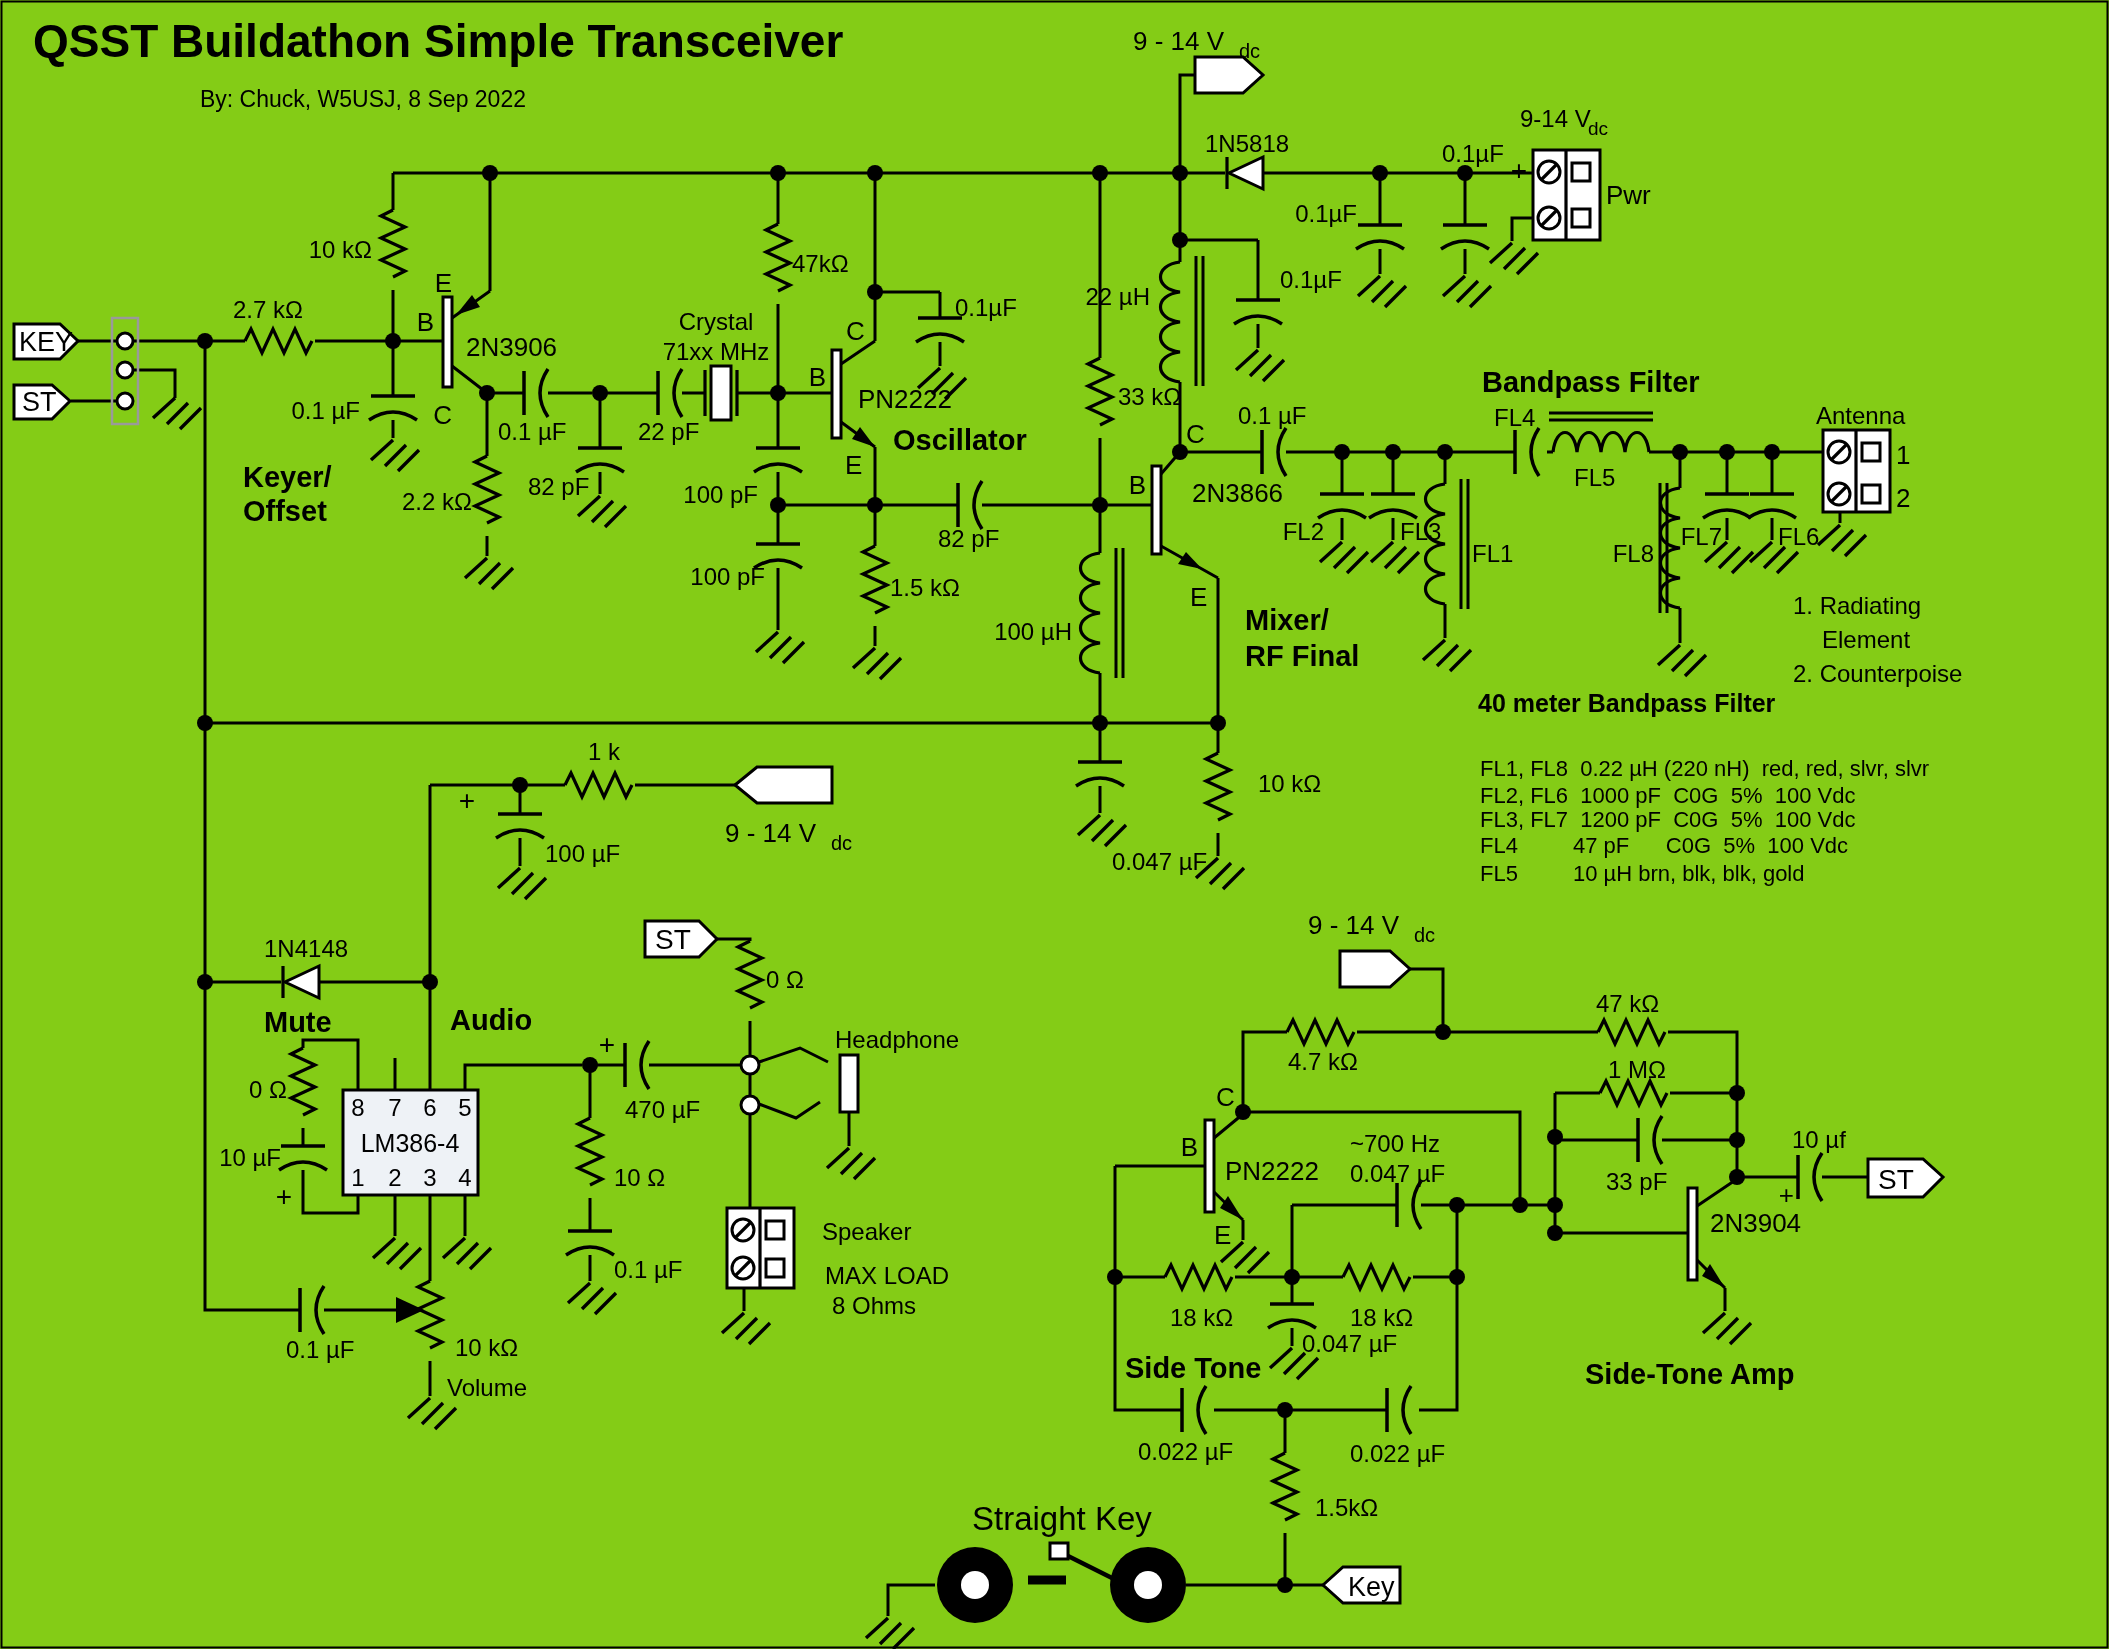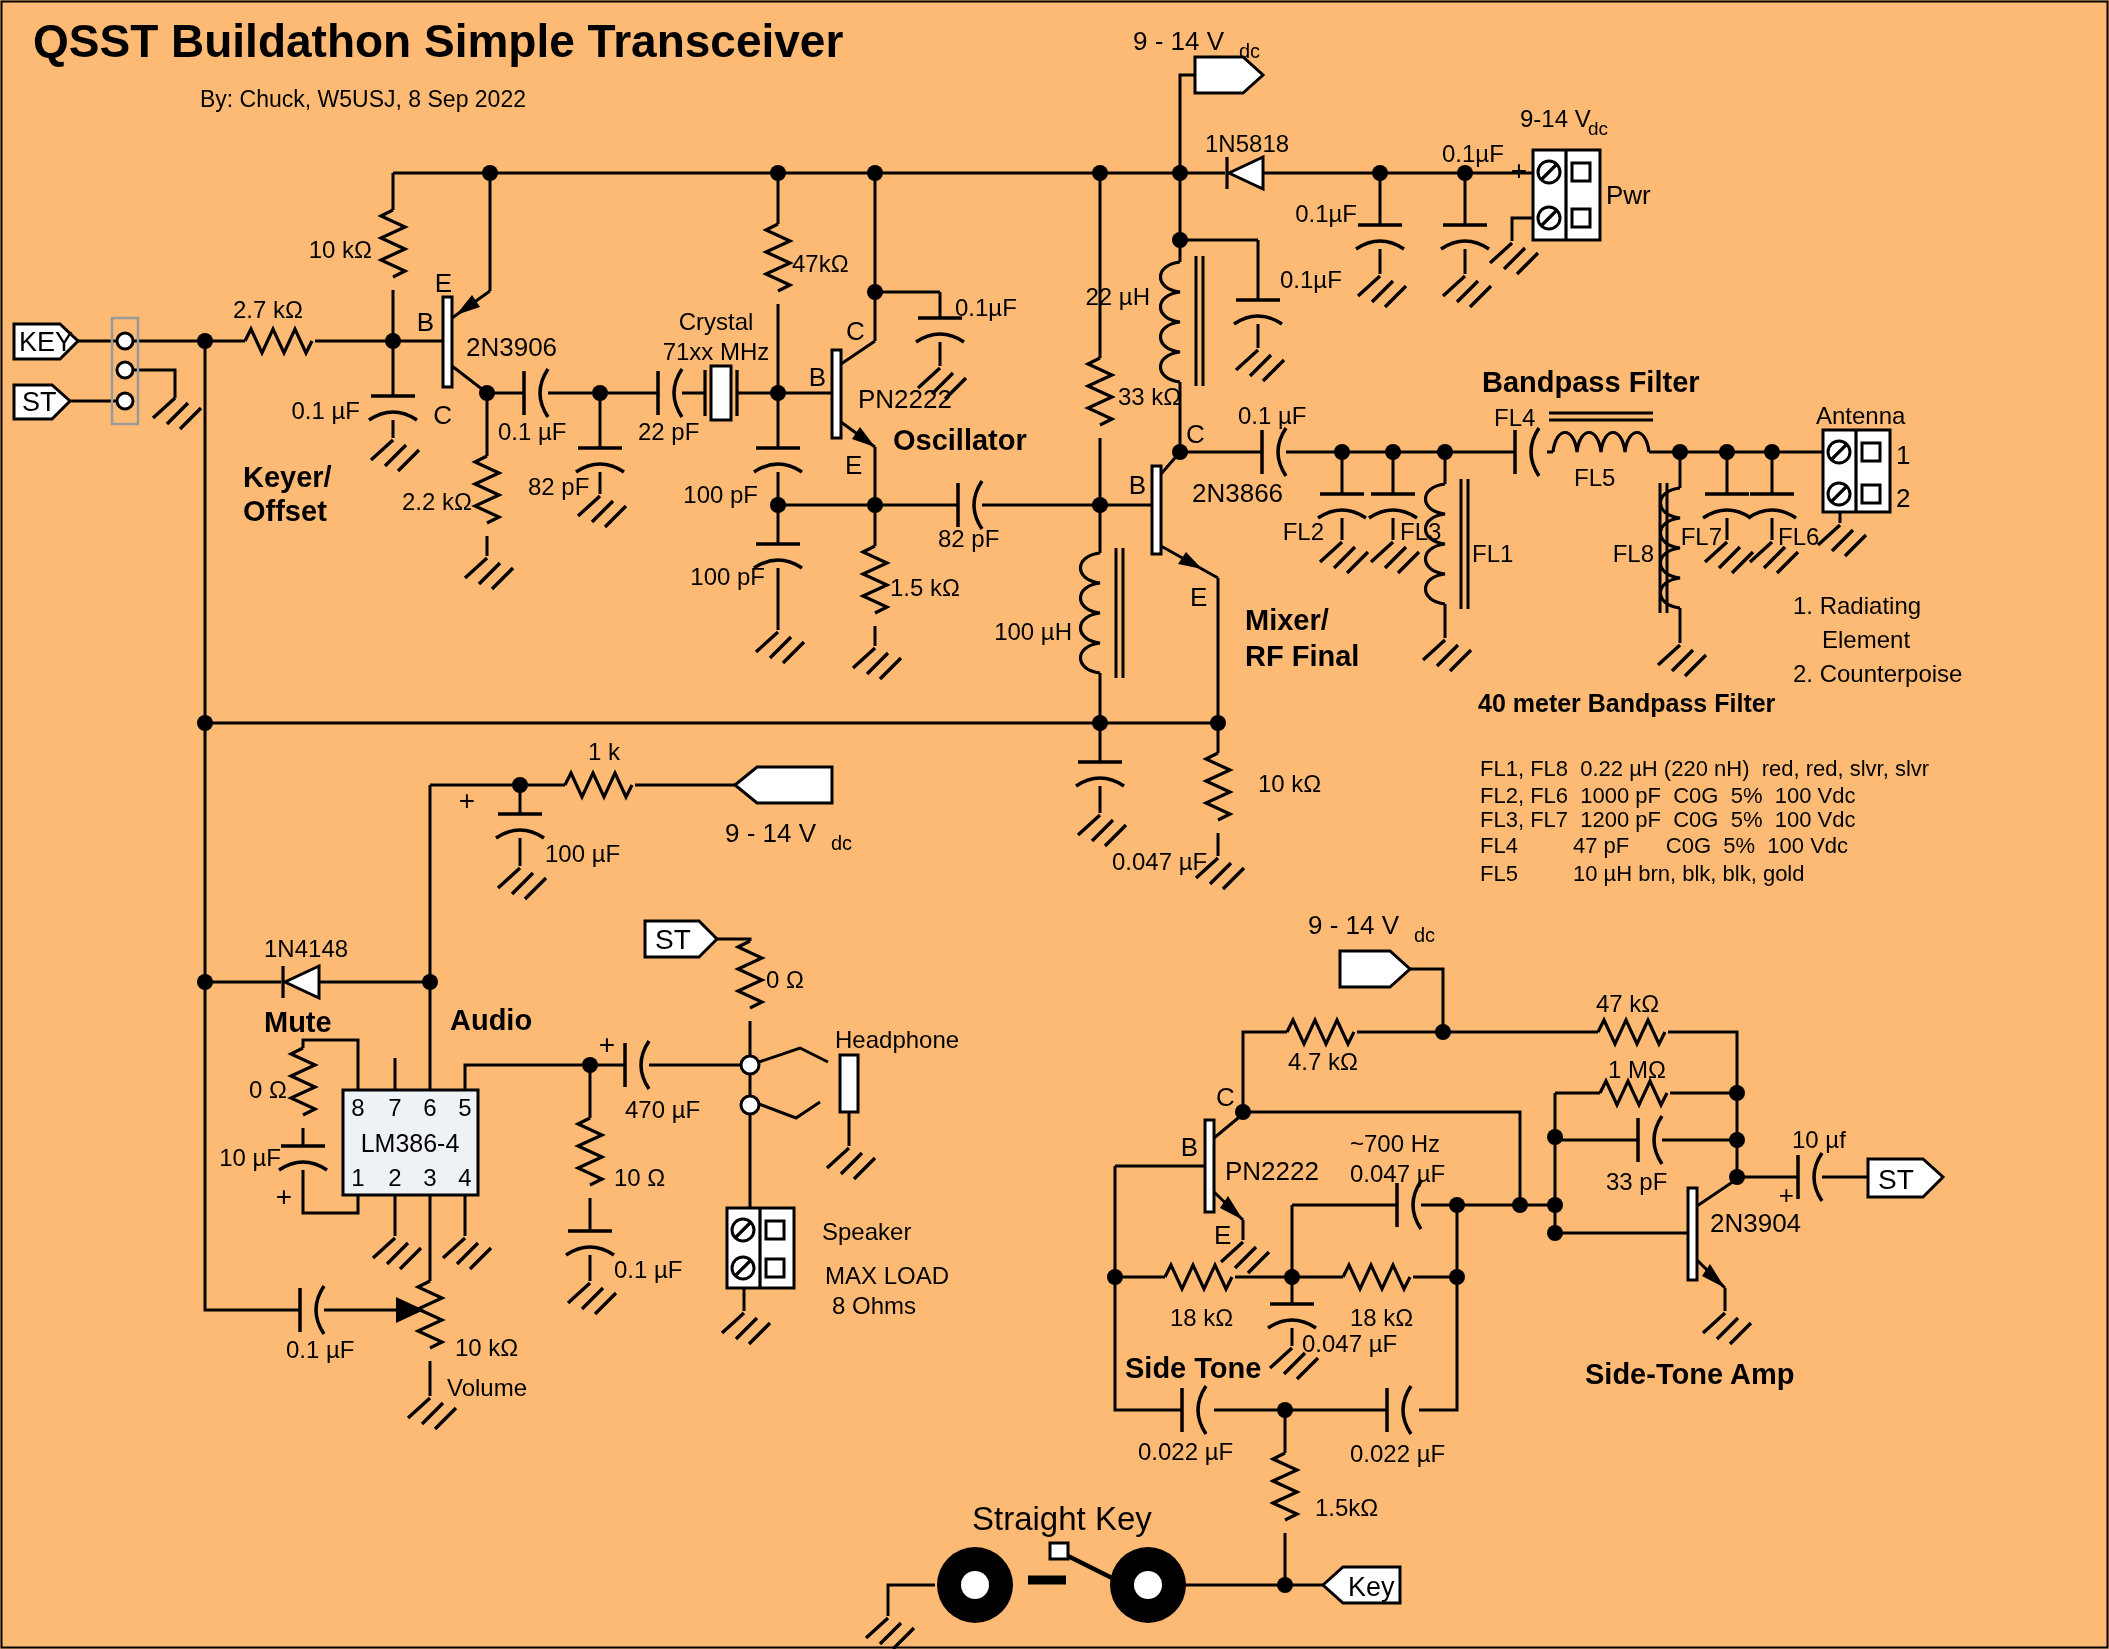--- a/index.html
+++ b/index.html
@@ -1,16 +1,16 @@
 <!DOCTYPE html>
 <html><head>
 <meta charset="utf-8">
 <style>
   html,body{margin:0;padding:0;background:#fff;}
-  #stage{position:relative;width:2109px;height:1649px;background:#fdba74;}
+  #stage{position:relative;width:2109px;height:1649px;background:#84cc16;}
   svg{display:block}
   .w{stroke:#000;stroke-width:3;fill:none;stroke-linejoin:miter}
   .sym{stroke:#000;stroke-width:3.2;fill:none}
   .cw{fill:#fff;stroke:#000;stroke-width:3}
   .blk{fill:#000;stroke:none}
   .chip{fill:#eef2f6;stroke:#000;stroke-width:3}
   .conn{fill:#fff;stroke:#000;stroke-width:3}
   .pinbox{fill:none;stroke:#9a9a9a;stroke-width:2.5}
   text{font-family:"Liberation Sans","DejaVu Sans",sans-serif;fill:#000}
   .t19{font-size:19px}.t20{font-size:20px}.t22{font-size:22px}.t23{font-size:23px}

